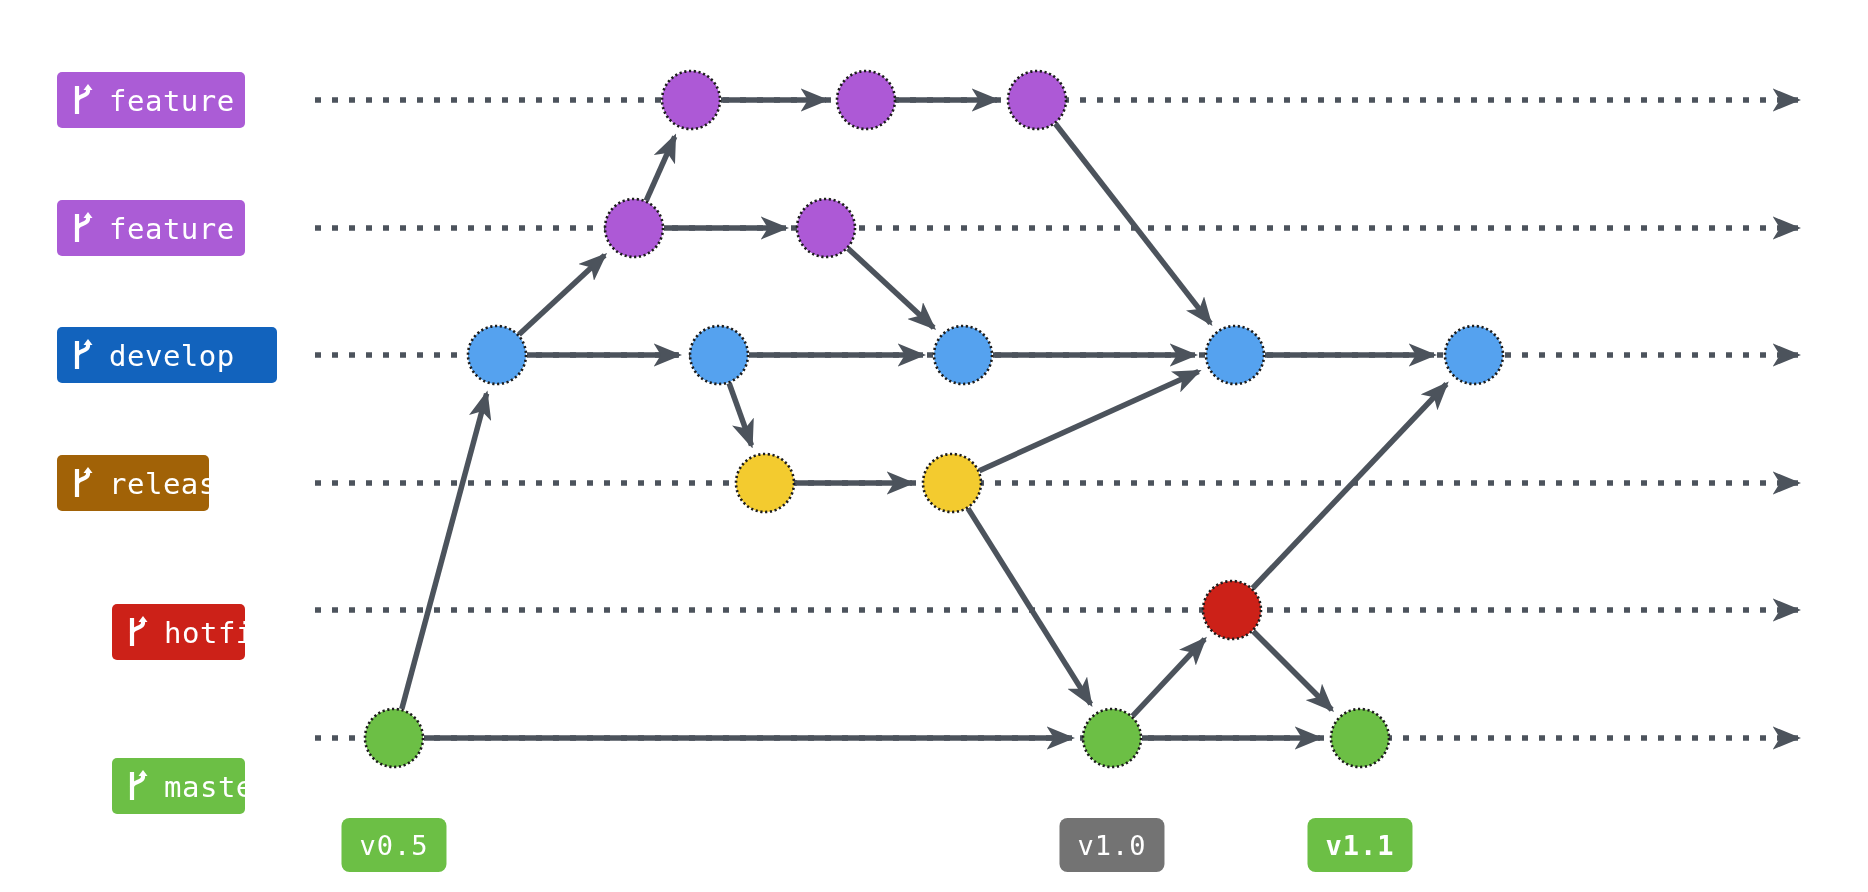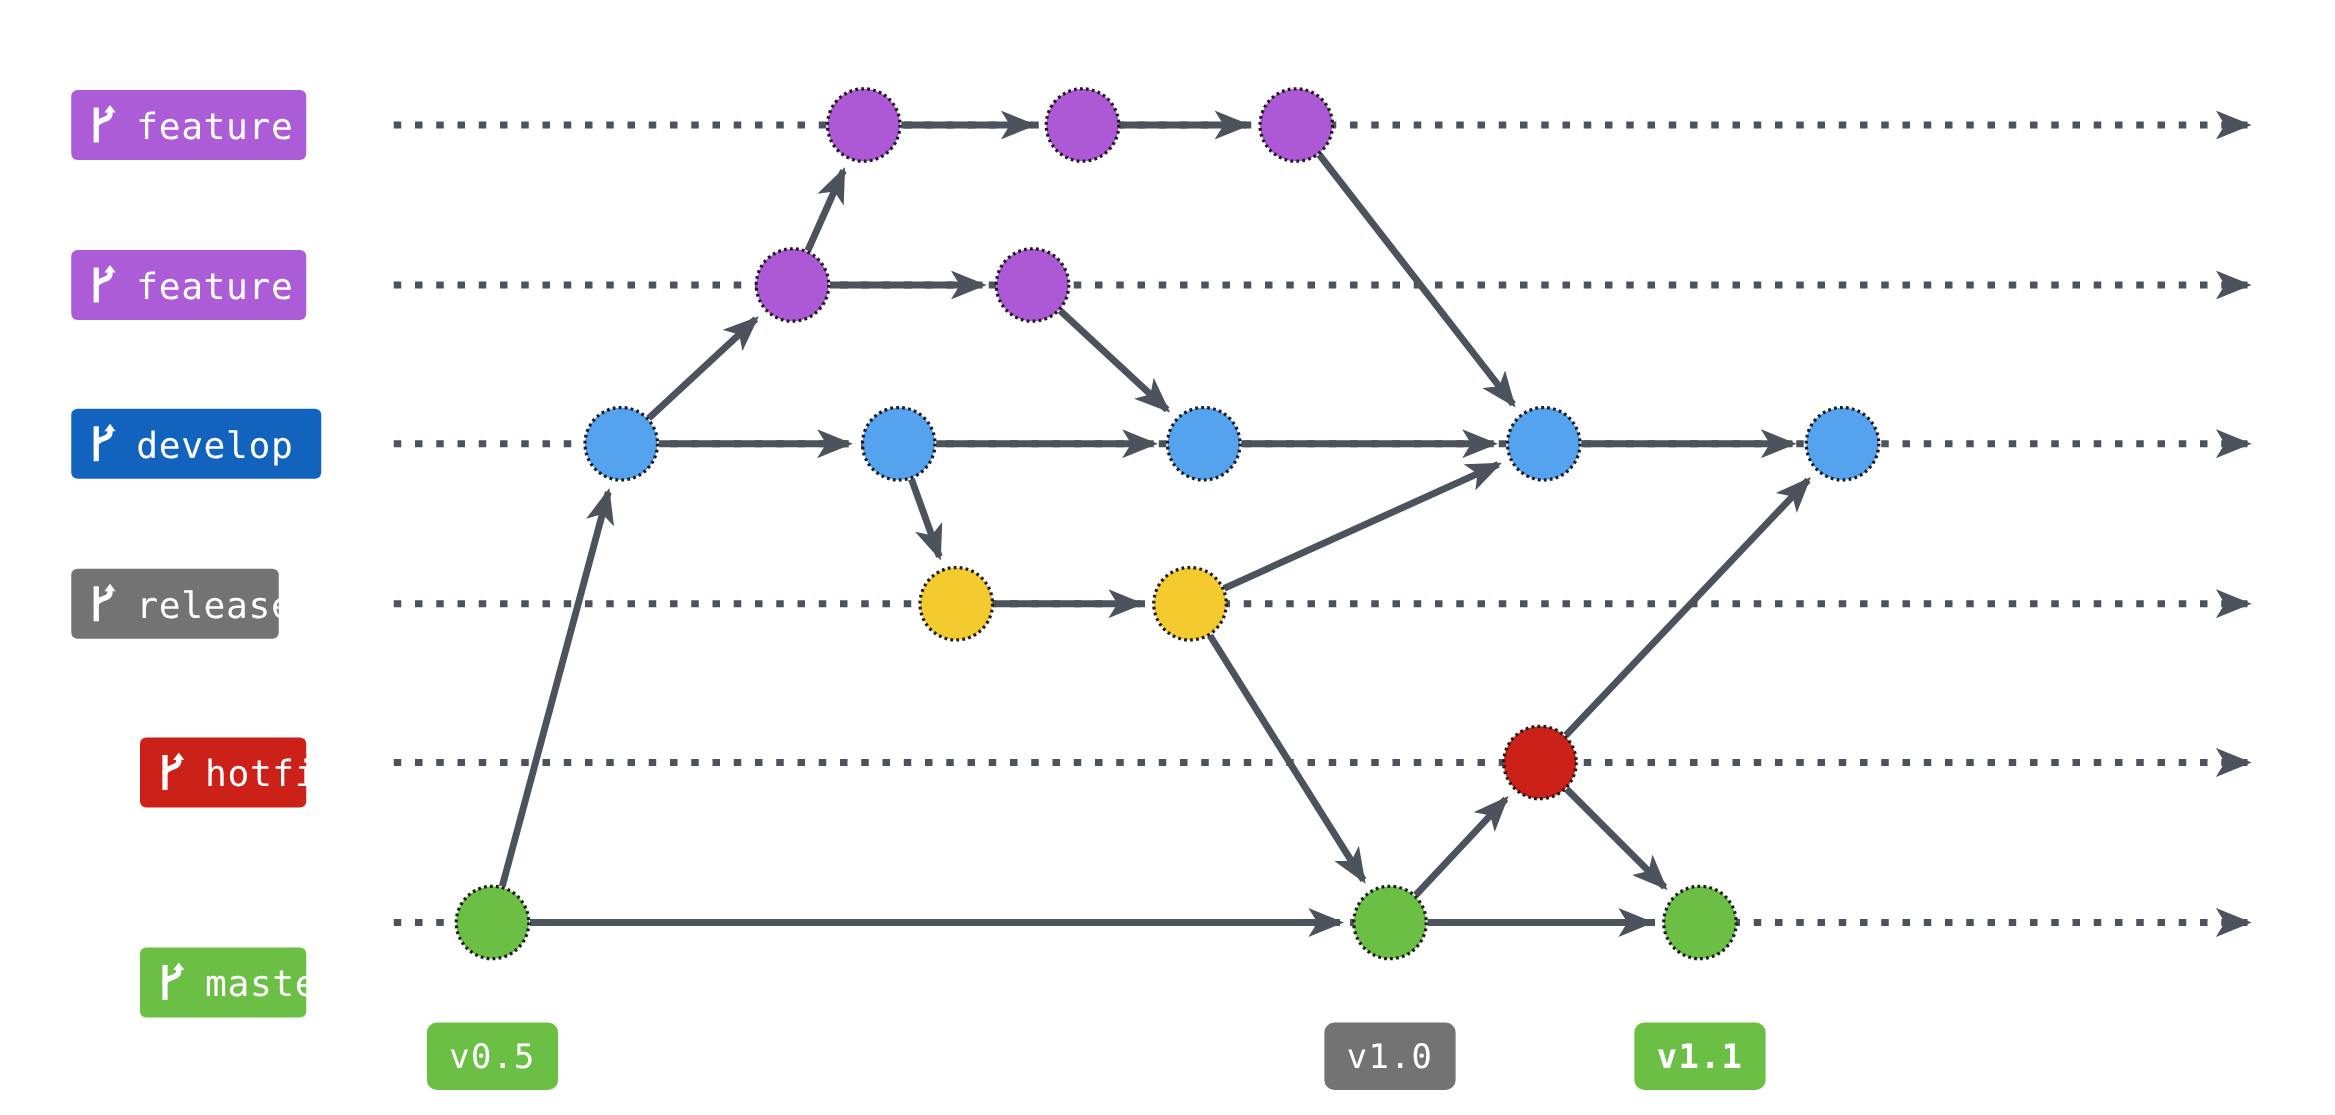--- a/index.html
+++ b/index.html
@@ -140,37 +140,37 @@
         <span class="lbl-text">feature</span>
       </div>
       <div class="branch-label" style="left: 57px; top: 228px; width: 188px; background: rgb(171, 92, 214);">
         <svg class="branch-icon" viewBox="0 0 22 32">
           <path d="M4 2 L4 30" stroke="#ffffff" stroke-width="4.2" fill="none" stroke-linecap="butt"></path>
           <path d="M4 17 C 4 11, 15 13, 15 7 L 15 3" stroke="#ffffff" stroke-width="4.2" fill="none" stroke-linecap="butt"></path>
           <path d="M10.5 6 L15 0 L19.5 6 Z" fill="#ffffff"></path>
         </svg>
         <span class="lbl-text">feature</span>
       </div>
-      <div class="branch-label" style="left: 57px; top: 355px; width: 200px; background: rgb(18, 99, 189);">
+      <div class="branch-label" style="left: 57px; top: 355px; width: 220px; background: rgb(18, 99, 189);">
         <svg class="branch-icon" viewBox="0 0 22 32">
           <path d="M4 2 L4 30" stroke="#ffffff" stroke-width="4.2" fill="none" stroke-linecap="butt"></path>
           <path d="M4 17 C 4 11, 15 13, 15 7 L 15 3" stroke="#ffffff" stroke-width="4.2" fill="none" stroke-linecap="butt"></path>
           <path d="M10.5 6 L15 0 L19.5 6 Z" fill="#ffffff"></path>
         </svg>
         <span class="lbl-text">develop</span>
       </div>
-      <div class="branch-label" style="left: 57px; top: 483px; width: 166px; background: #737373;">
+      <div class="branch-label" style="left: 57px; top: 483px; width: 152px; background: #a16207;">
         <svg class="branch-icon" viewBox="0 0 22 32">
           <path d="M4 2 L4 30" stroke="#ffffff" stroke-width="4.2" fill="none" stroke-linecap="butt"></path>
           <path d="M4 17 C 4 11, 15 13, 15 7 L 15 3" stroke="#ffffff" stroke-width="4.2" fill="none" stroke-linecap="butt"></path>
           <path d="M10.5 6 L15 0 L19.5 6 Z" fill="#ffffff"></path>
         </svg>
         <span class="lbl-text">release</span>
       </div>
-      <div class="branch-label" style="left: 112px; top: 618px; width: 133px; background: rgb(204, 33, 24);">
+      <div class="branch-label" style="left: 112px; top: 632px; width: 133px; background: rgb(204, 33, 24);">
         <svg class="branch-icon" viewBox="0 0 22 32">
           <path d="M4 2 L4 30" stroke="#ffffff" stroke-width="4.2" fill="none" stroke-linecap="butt"></path>
           <path d="M4 17 C 4 11, 15 13, 15 7 L 15 3" stroke="#ffffff" stroke-width="4.2" fill="none" stroke-linecap="butt"></path>
           <path d="M10.5 6 L15 0 L19.5 6 Z" fill="#ffffff"></path>
         </svg>
         <span class="lbl-text">hotfix</span>
       </div>
       <div class="branch-label" style="left: 112px; top: 738px; width: 133px; background: rgb(108, 191, 69); margin-top: 48px;">
         <svg class="branch-icon" viewBox="0 0 22 32">
           <path d="M4 2 L4 30" stroke="#ffffff" stroke-width="4.2" fill="none" stroke-linecap="butt"></path>

